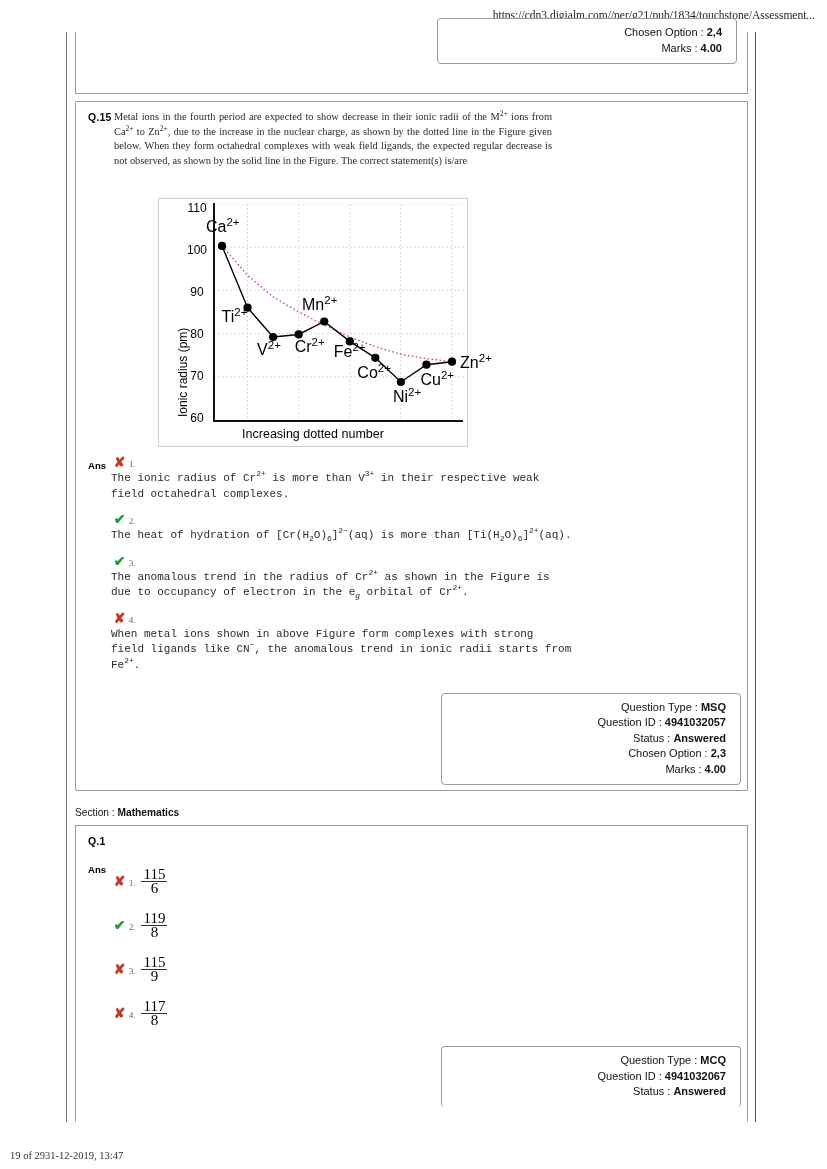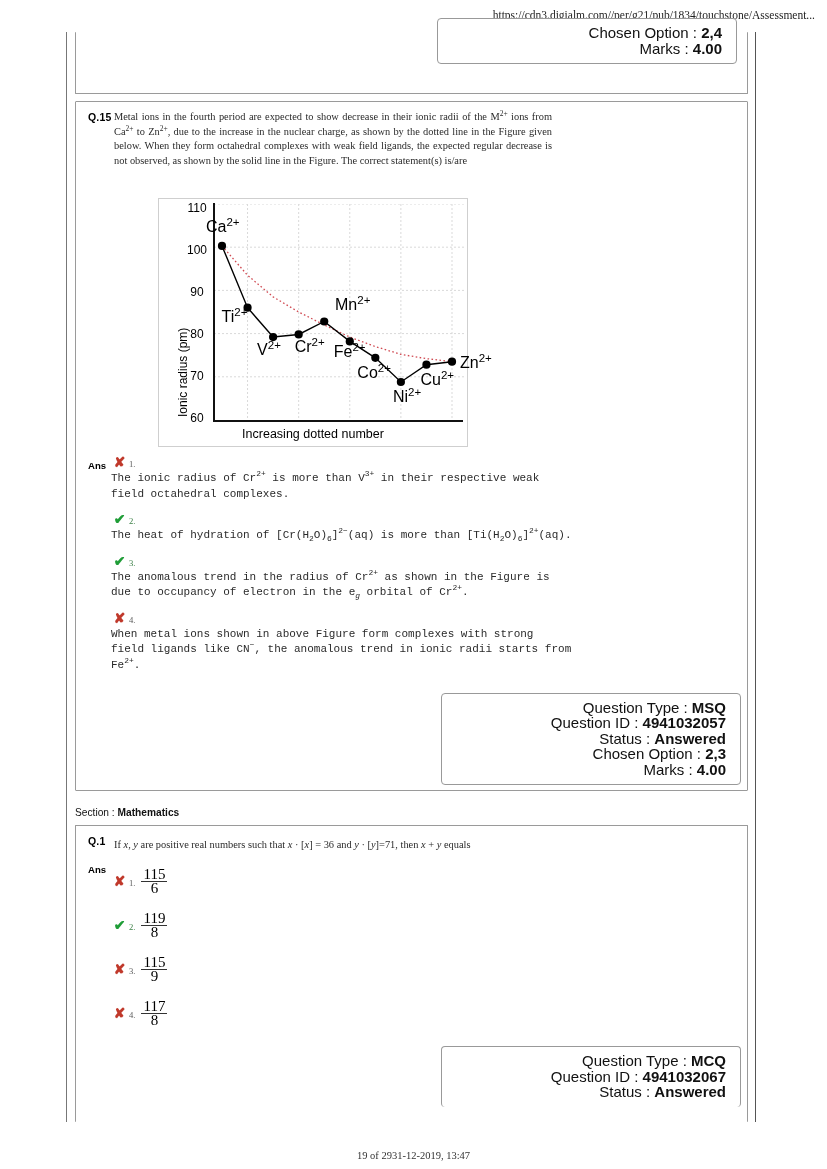--- a/index.html
+++ b/index.html
@@ -16,21 +16,21 @@
   
   .page-header {
     position:absolute; top:0; left:0; width:827px; height:30px;
     display:flex; align-items:center; justify-content:flex-end;
     padding-right:12px;
     font-family:"Liberation Serif", serif;
     font-size:11.5px; color:#222;
   }
   .page-footer {
     position:absolute; bottom:8px; left:0; width:827px;
-    display:flex; justify-content:center;
+    display:flex; justify-content:flex-start;
     padding:0 10px;
     font-family:"Liberation Serif", serif;
     font-size:10.5px; color:#333;
   }
 
   
   .doc-frame {
     position:absolute; left:66px; top:32px;
     width:690px; height:1090px;
     border-left:1.4px solid #777;
@@ -48,21 +48,21 @@
   }
   .qcard.top-clip { border-top:none; }
   .qcard.bottom-clip { border-bottom:none; }
 
   
   .infobox {
     border:1px solid #999;
     border-radius:4px;
     background:#fff;
     padding:6px 14px 7px 10px;
-    font-size:15px;
+    font-size:11px;
     line-height:15.5px;
     text-align:right;
     color:#111;
   }
   .infobox .row { white-space:nowrap; }
   .infobox .row b { font-weight:bold; }
 
   
   .qnum {
     position:absolute; left:12px; top:9px;
@@ -218,21 +218,21 @@
     </svg>
 
     <div style="position:absolute; left:54px; top:4px; width:2px; height:218px; background:#111;"></div>
     <div style="position:absolute; left:54px; top:221px; width:250px; height:2px; background:#111;"></div>
 
     <div id="point-labels">
         <div class="pt-label" style="left: 47px; top: 18.904px;">Ca<sup>2+</sup></div>
         <div class="pt-label" style="left: 62.5556px; top: 108.68px;">Ti<sup>2+</sup></div>
         <div class="pt-label" style="left: 98.1111px; top: 142.056px;">V<sup>2+</sup></div>
         <div class="pt-label" style="left: 135.667px; top: 139.464px;">Cr<sup>2+</sup></div>
-        <div class="pt-label" style="left: 176px; top: 96.504px;">Mn<sup>2+</sup></div>
+        <div class="pt-label" style="left: 143px; top: 96.504px;">Mn<sup>2+</sup></div>
         <div class="pt-label" style="left: 174.778px; top: 144.376px;">Fe<sup>2+</sup></div>
         <div class="pt-label" style="left: 198.333px; top: 164.792px;">Co<sup>2+</sup></div>
         <div class="pt-label" style="left: 233.889px; top: 188.984px;">Ni<sup>2+</sup></div>
         <div class="pt-label" style="left: 261.444px; top: 171.704px;">Cu<sup>2+</sup></div>
         <div class="pt-label" style="left: 301px; top: 154.68px;">Zn<sup>2+</sup></div>
       </div>
 
     <div class="chart-xlabel" style="left:0; top:228px;">Increasing dotted number</div>
   </div>
 
@@ -291,21 +291,20 @@
 
 <div class="section-bar" style="top:807px;">
   <span>Section :</span>
   <b>Mathematics</b>
 </div>
 
 <div class="qcard bottom-clip" style="top:825px; height:297px;padding-left:23px;">
 
   <div class="qnum">Q.1</div>
 
-  <div class="qtext" style="position:absolute; left:38px; top:12px; width:460px; text-align:left;">If <i>x</i>, <i>y</i> are positive real numbers such that <i>x</i> · [<i>x</i>] = 36 and <i>y</i> · [<i>y</i>]=71, then <i>x</i> + <i>y</i> equals</div>
 
   <div class="ans-label" style="top:38px;">Ans</div>
 
   <div style="position:absolute; left:35px; top:33px; width:200px;">
 
     <div class="opt-row" style="height:44px; align-items:center;">
       <span class="mark wrong">✘</span>
       <span class="opt-idx" style="padding-top:3px;">1.</span>
       <span class="frac" style="margin-left:6px;">
         <span class="num">115</span>

